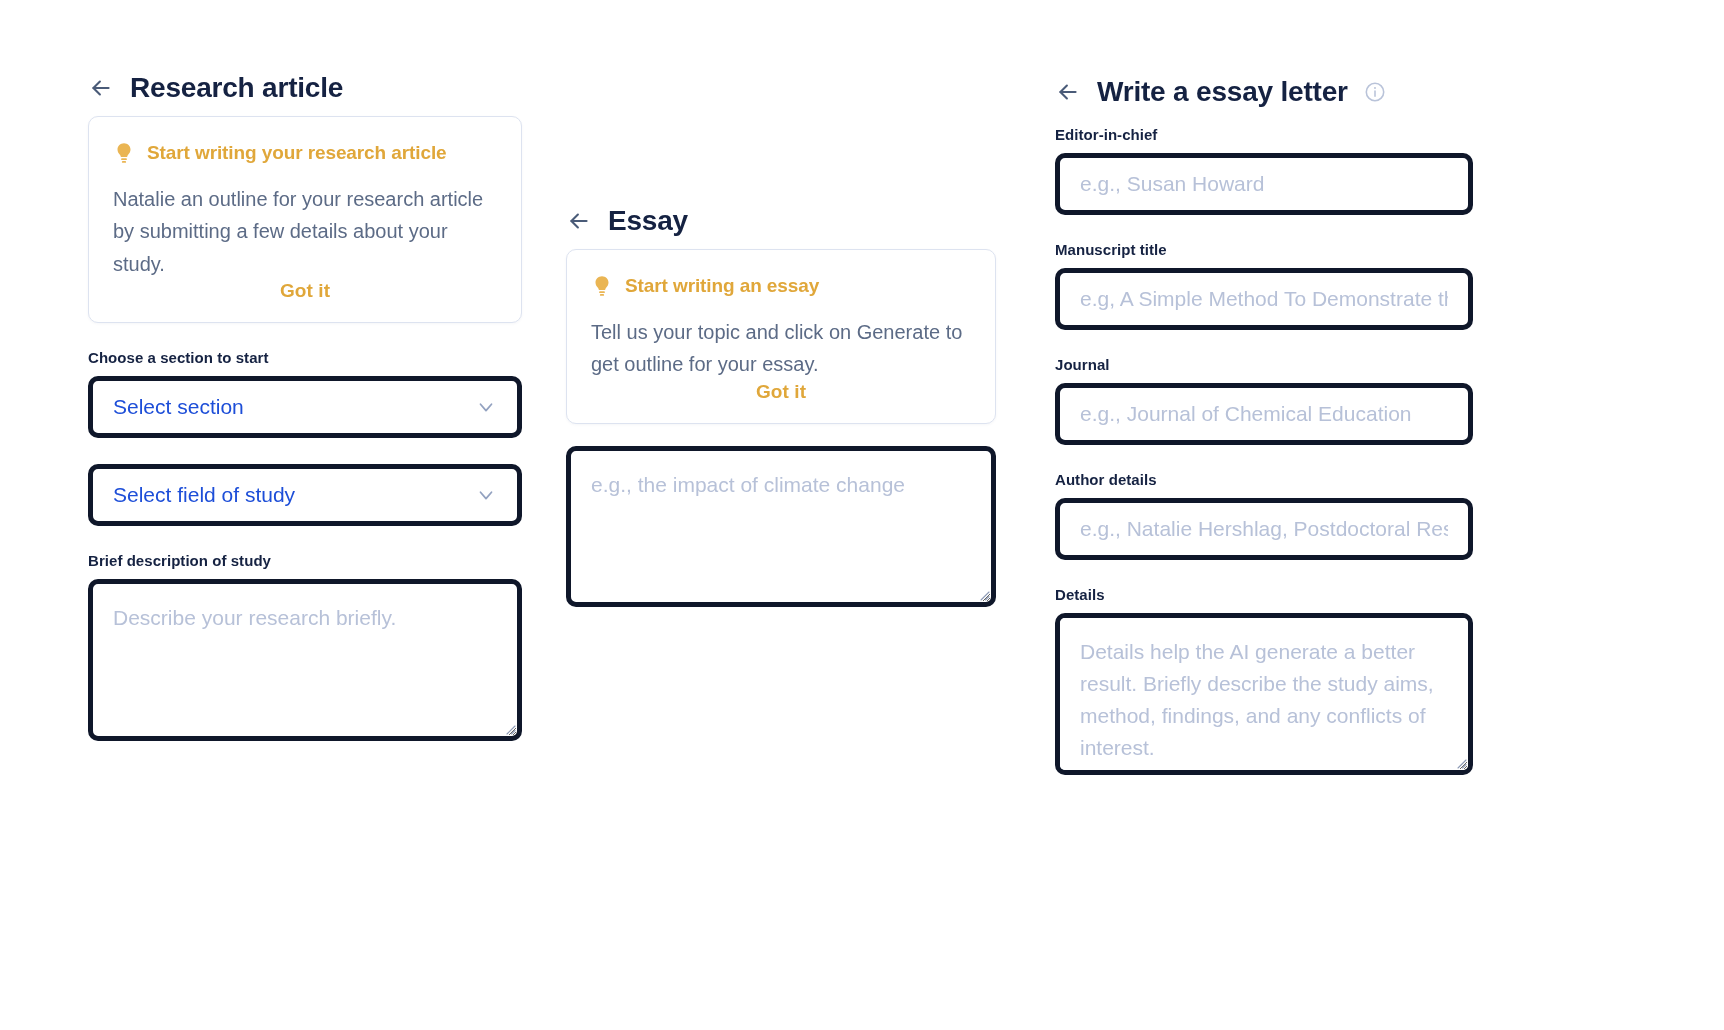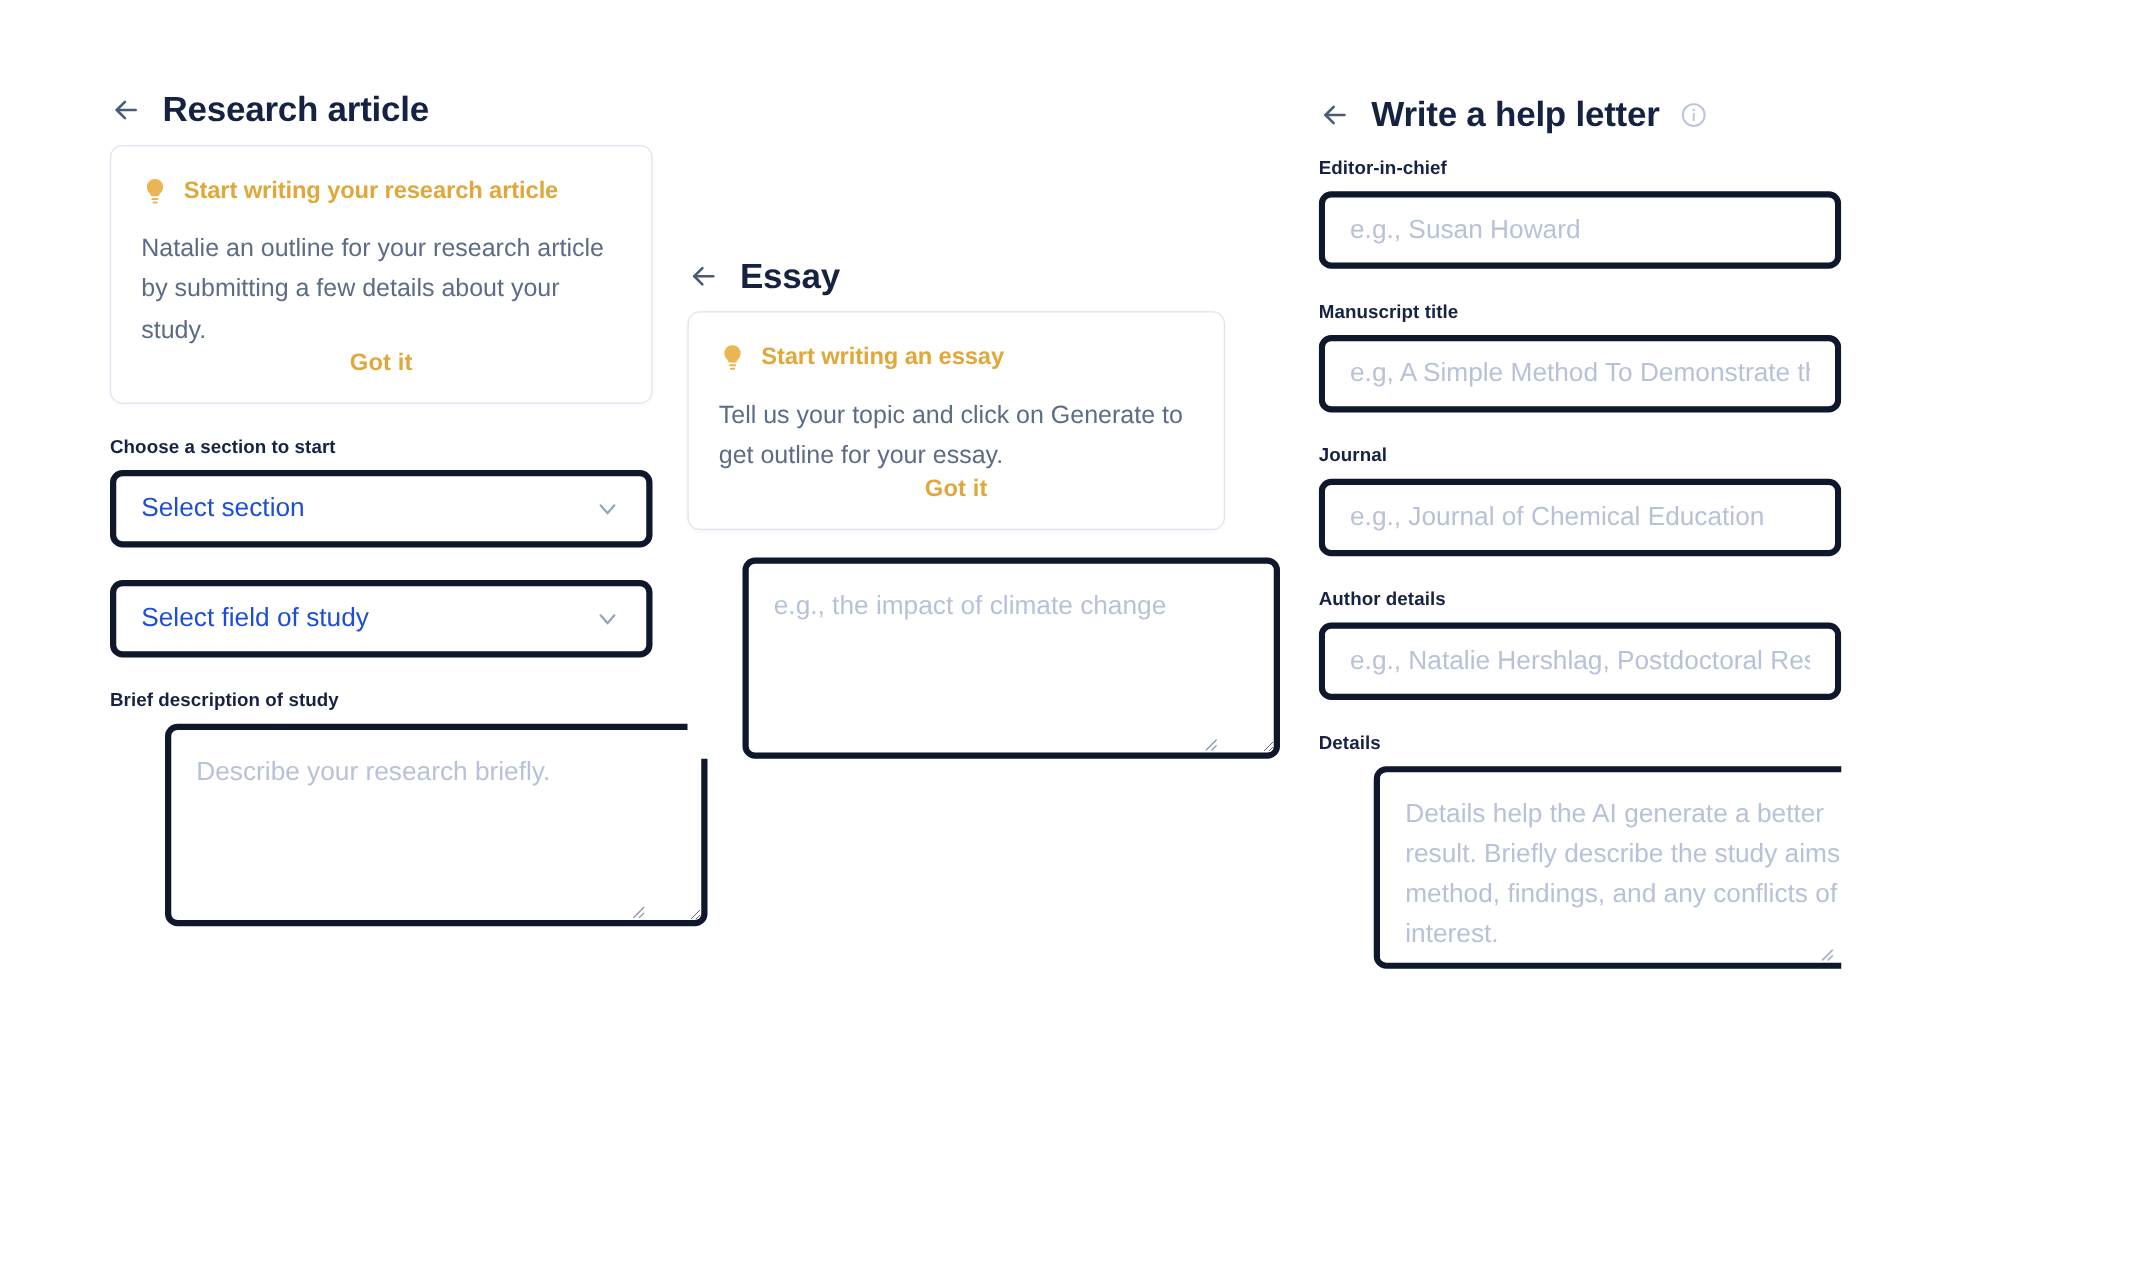--- a/index.html
+++ b/index.html
@@ -158,39 +158,39 @@
     font-size: 21px;
   }
 
   .textarea {
     padding: 18px 20px;
     font-size: 21px;
     line-height: 1.52;
     resize: none;
     display: block;
   }
-  .textarea.resizable { resize: vertical; margin-left: 44px; }
+  .textarea.resizable { resize: vertical; }
 
   
   .grip {
     position: absolute;
     width: 14px;
     height: 14px;
     right: 4px;
     bottom: 4px;
     pointer-events: none;
     color: #8d9ab5;
   }
   .grip svg { display: block; }
 
   .rel { position: relative; }
 
   
   #col-research { left: 88px;  top: 72px;  width: 434px; }
-  #col-essay    { left: 550px; top: 205px; width: 430px; }
+  #col-essay    { left: 566px; top: 205px; width: 430px; }
   #col-cover    { left: 1055px; top: 76px;  width: 418px; }
 
   
   #col-cover .clip {
     overflow: hidden;
     height: 880px;
   }
 </style>
 </head>
 <body>
@@ -308,21 +308,21 @@
   <section class="panel" id="col-cover">
     <div class="clip">
 
       <div class="panel-header">
         <span class="back-arrow">
           <svg width="26" height="26" viewBox="0 0 24 24" fill="none" stroke="currentColor" stroke-width="1.9" stroke-linecap="round" stroke-linejoin="round">
             <line x1="19" y1="12" x2="5" y2="12"></line>
               <polyline points="11 18 5 12 11 6"></polyline>
           </svg>
         </span>
-        <h1 class="panel-title">Write a help letter</h1>
+        <h1 class="panel-title">Write a essay letter</h1>
         <span class="info-icon">
           <svg width="22" height="22" viewBox="0 0 24 24" fill="none" stroke="currentColor" stroke-width="1.7">
             <circle cx="12" cy="12" r="9.5"></circle>
             <line x1="12" y1="11" x2="12" y2="16.5" stroke-linecap="round"></line>
             <circle cx="12" cy="7.6" r="1.05" fill="currentColor" stroke="none"></circle>
           </svg>
         </span>
       </div>
 
       <div class="field" style="margin-top:18px;">

